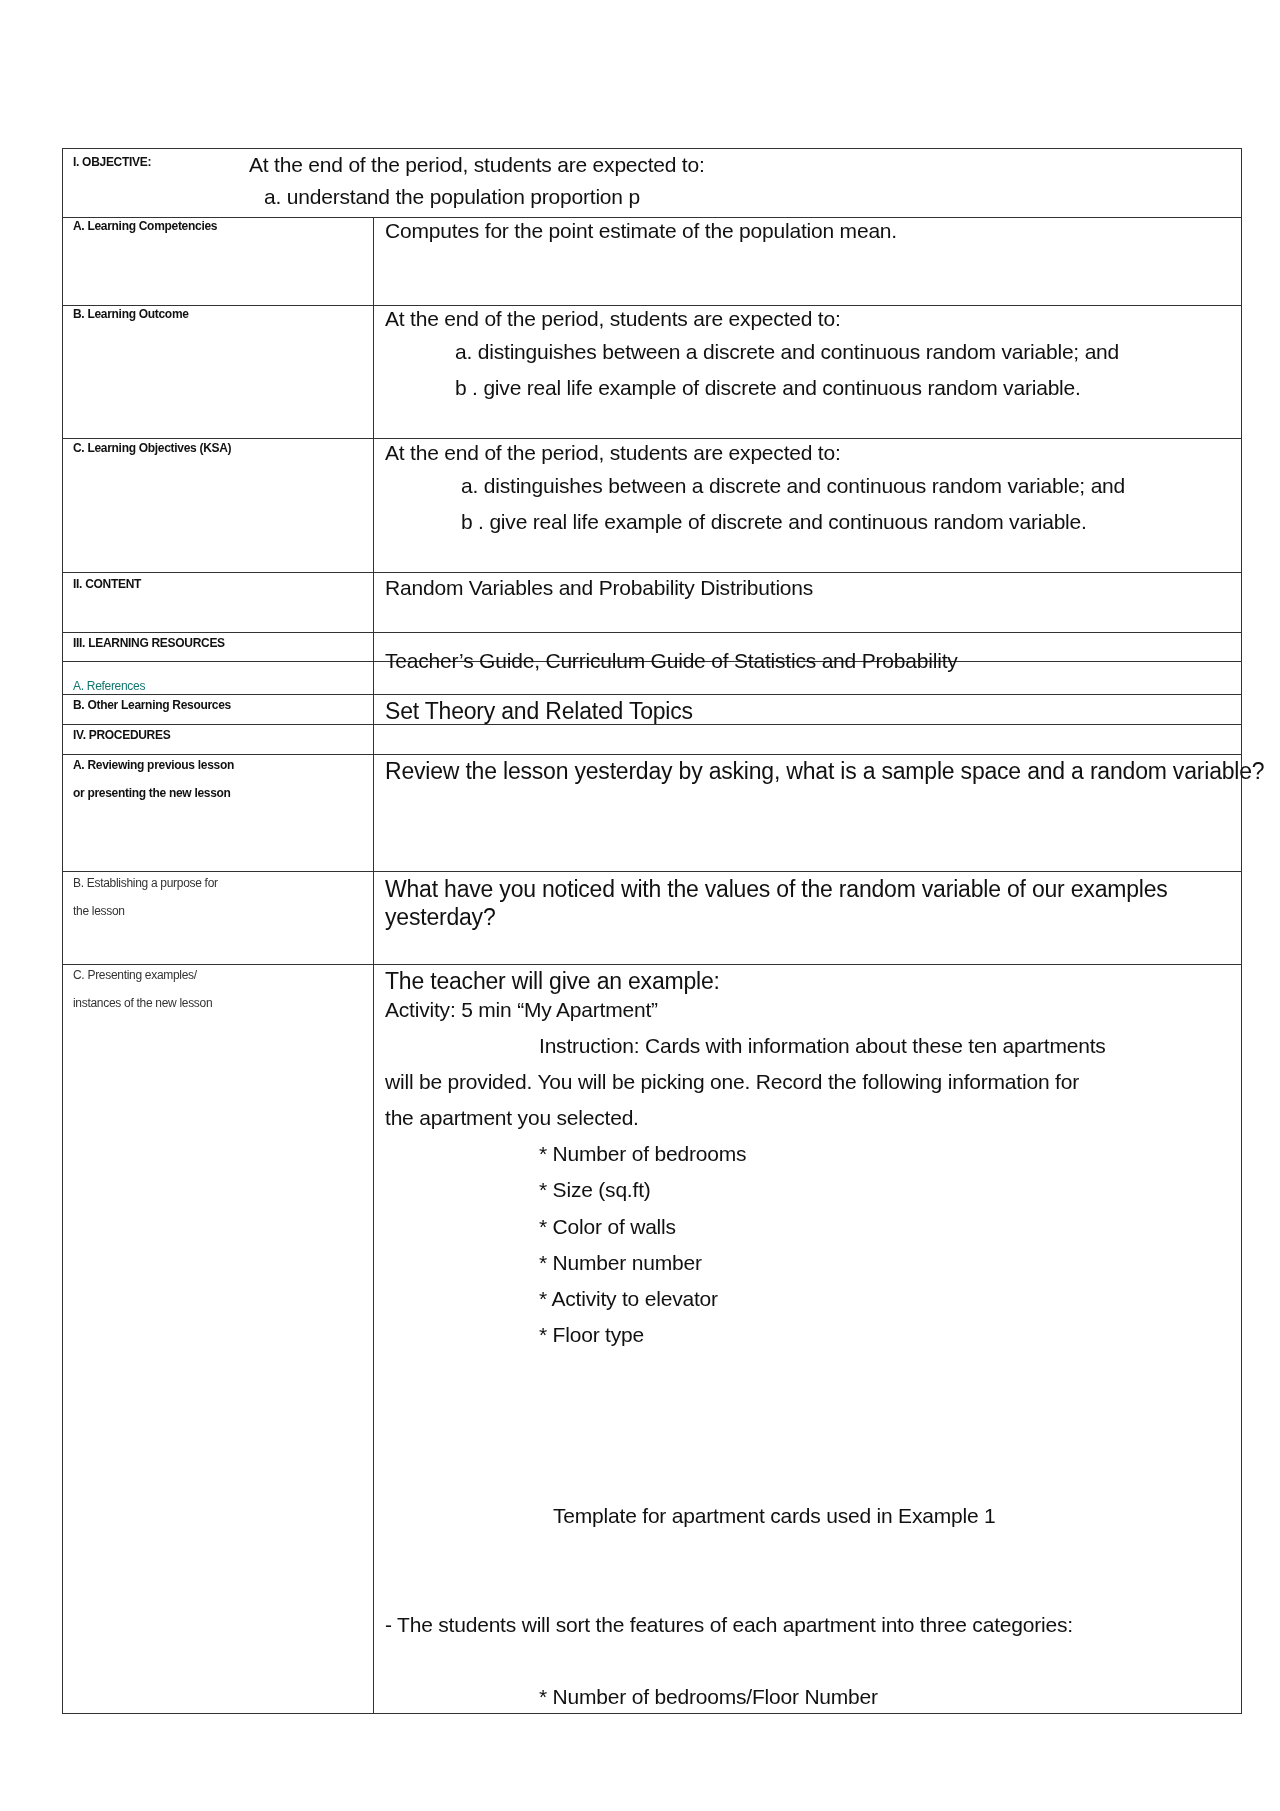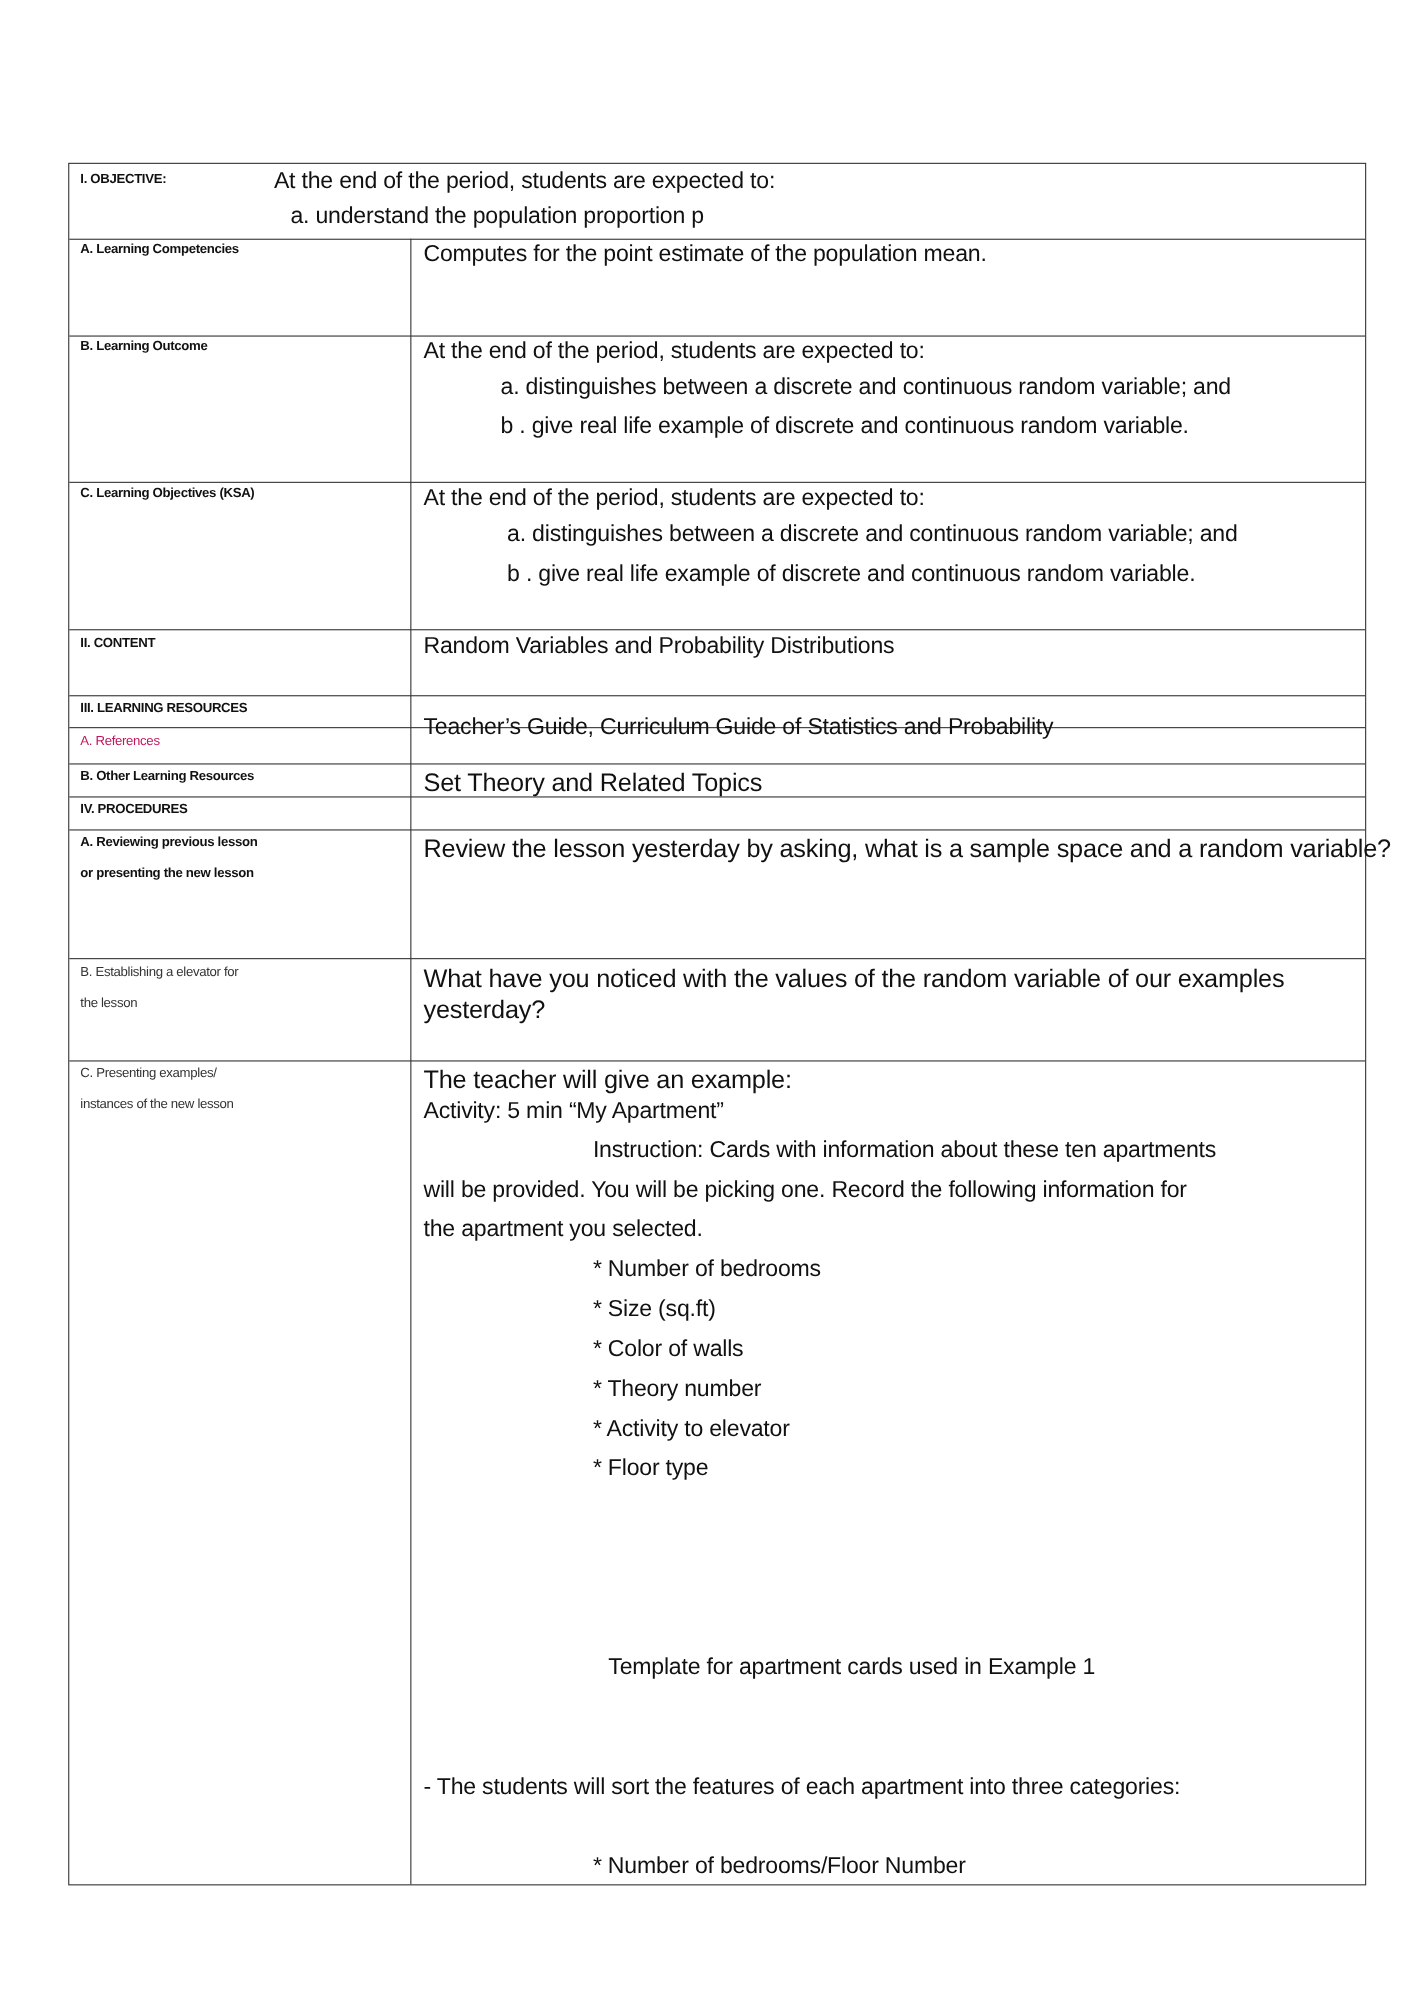--- a/index.html
+++ b/index.html
@@ -48,48 +48,48 @@
 
   <span class="t lbl" style="left:10px; top:292px">C. Learning Objectives (KSA)</span>
   <span class="t val" style="left:322px; top:292px">At the end of the period, students are expected to:</span>
   <span class="t val" style="left:398px; top:325px">a. distinguishes between a discrete and continuous random variable; and</span>
   <span class="t val" style="left:398px; top:361px">b . give real life example of discrete and  continuous random variable.</span>
 
   <span class="t lbl" style="left:10px; top:428px">II. CONTENT</span>
   <span class="t val" style="left:322px; top:427px">Random Variables and Probability Distributions</span>
 
   <span class="t lbl" style="left:10px; top:487px">III. LEARNING RESOURCES</span>
-  <span class="t lbl norm" style="left:10px; top:517px; color:#be185d">A. References</span>
+  <span class="t lbl norm" style="left:10px; top:530px; color:#0f766e">A. References</span>
   <span class="t val" style="left:322px; top:500px">Teacher’s Guide, Curriculum Guide of Statistics and Probability</span>
   <span class="t lbl" style="left:10px; top:549px">B. Other Learning Resources</span>
   <span class="t val sm" style="left:322px; top:549px">Set Theory and Related Topics</span>
 
   <span class="t lbl" style="left:10px; top:579px">IV. PROCEDURES</span>
 
   <span class="t lbl" style="left:10px; top:609px">A. Reviewing previous lesson</span>
   <span class="t lbl" style="left:10px; top:637px">or presenting the new lesson</span>
   <span class="t val sm" style="left:322px; top:609px">Review the lesson yesterday by asking, what is a sample space and a random variable?</span>
 
-  <span class="t lbl norm" style="left:10px; top:727px">B. Establishing a elevator for</span>
+  <span class="t lbl norm" style="left:10px; top:727px">B. Establishing a purpose for</span>
   <span class="t lbl norm" style="left:10px; top:755px">the lesson</span>
   <span class="t val sm" style="left:322px; top:727px">What have you noticed with the values of the random variable of our examples</span>
   <span class="t val sm" style="left:322px; top:755px">yesterday?</span>
 
   <span class="t lbl norm" style="left:10px; top:819px">C. Presenting examples/</span>
   <span class="t lbl norm" style="left:10px; top:847px">instances of the new lesson</span>
 
   <span class="t val sm" style="left:322px; top:819px">The teacher will give an example:</span>
   <span class="t val" style="left:322px; top:849px">Activity: 5 min “My Apartment”</span>
   <span class="t val" style="left:476px; top:885px">Instruction: Cards with information about these ten apartments</span>
   <span class="t val" style="left:322px; top:921px">will be provided. You will be picking one. Record the following information for</span>
   <span class="t val" style="left:322px; top:957px">the apartment you selected.</span>
 
   <span class="t val" style="left:476px; top:993px">* Number of bedrooms</span>
   <span class="t val" style="left:476px; top:1029px">* Size (sq.ft)</span>
   <span class="t val" style="left:476px; top:1066px">* Color of walls</span>
-  <span class="t val" style="left:476px; top:1102px">* Theory number</span>
+  <span class="t val" style="left:476px; top:1102px">* Number number</span>
   <span class="t val" style="left:476px; top:1138px">* Activity to elevator</span>
   <span class="t val" style="left:476px; top:1174px">* Floor type</span>
 
   <span class="t val" style="left:490px; top:1355px">Template for apartment cards used in Example 1</span>
   <span class="t val" style="left:322px; top:1464px">- The students will sort the features of each apartment into three categories:</span>
   <span class="t val" style="left:476px; top:1536px">* Number of bedrooms/Floor Number</span>
 </div>
 
 </body></html>

